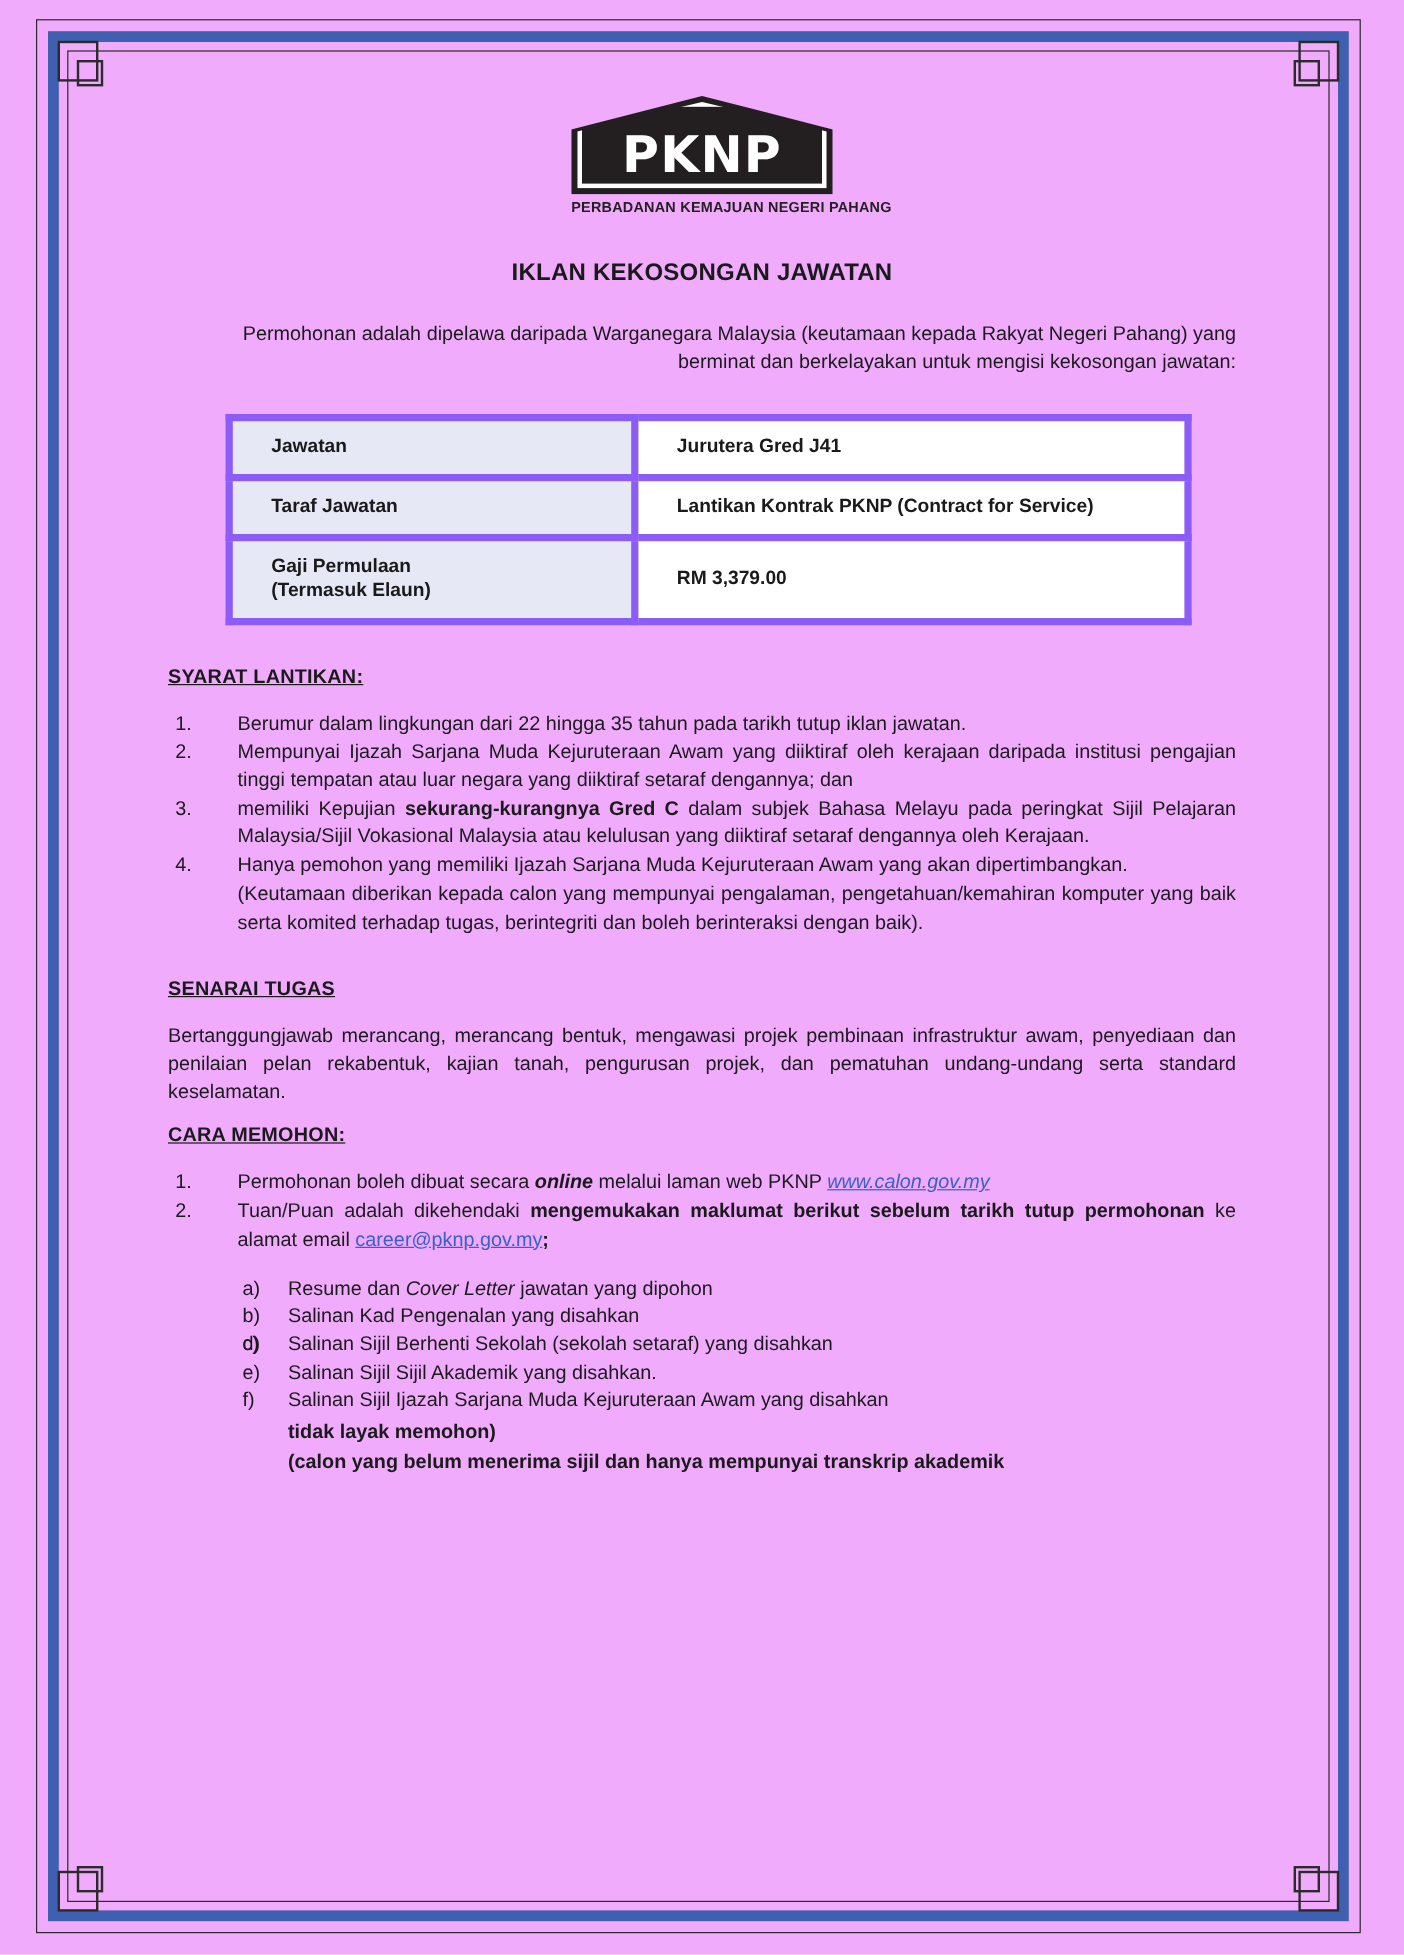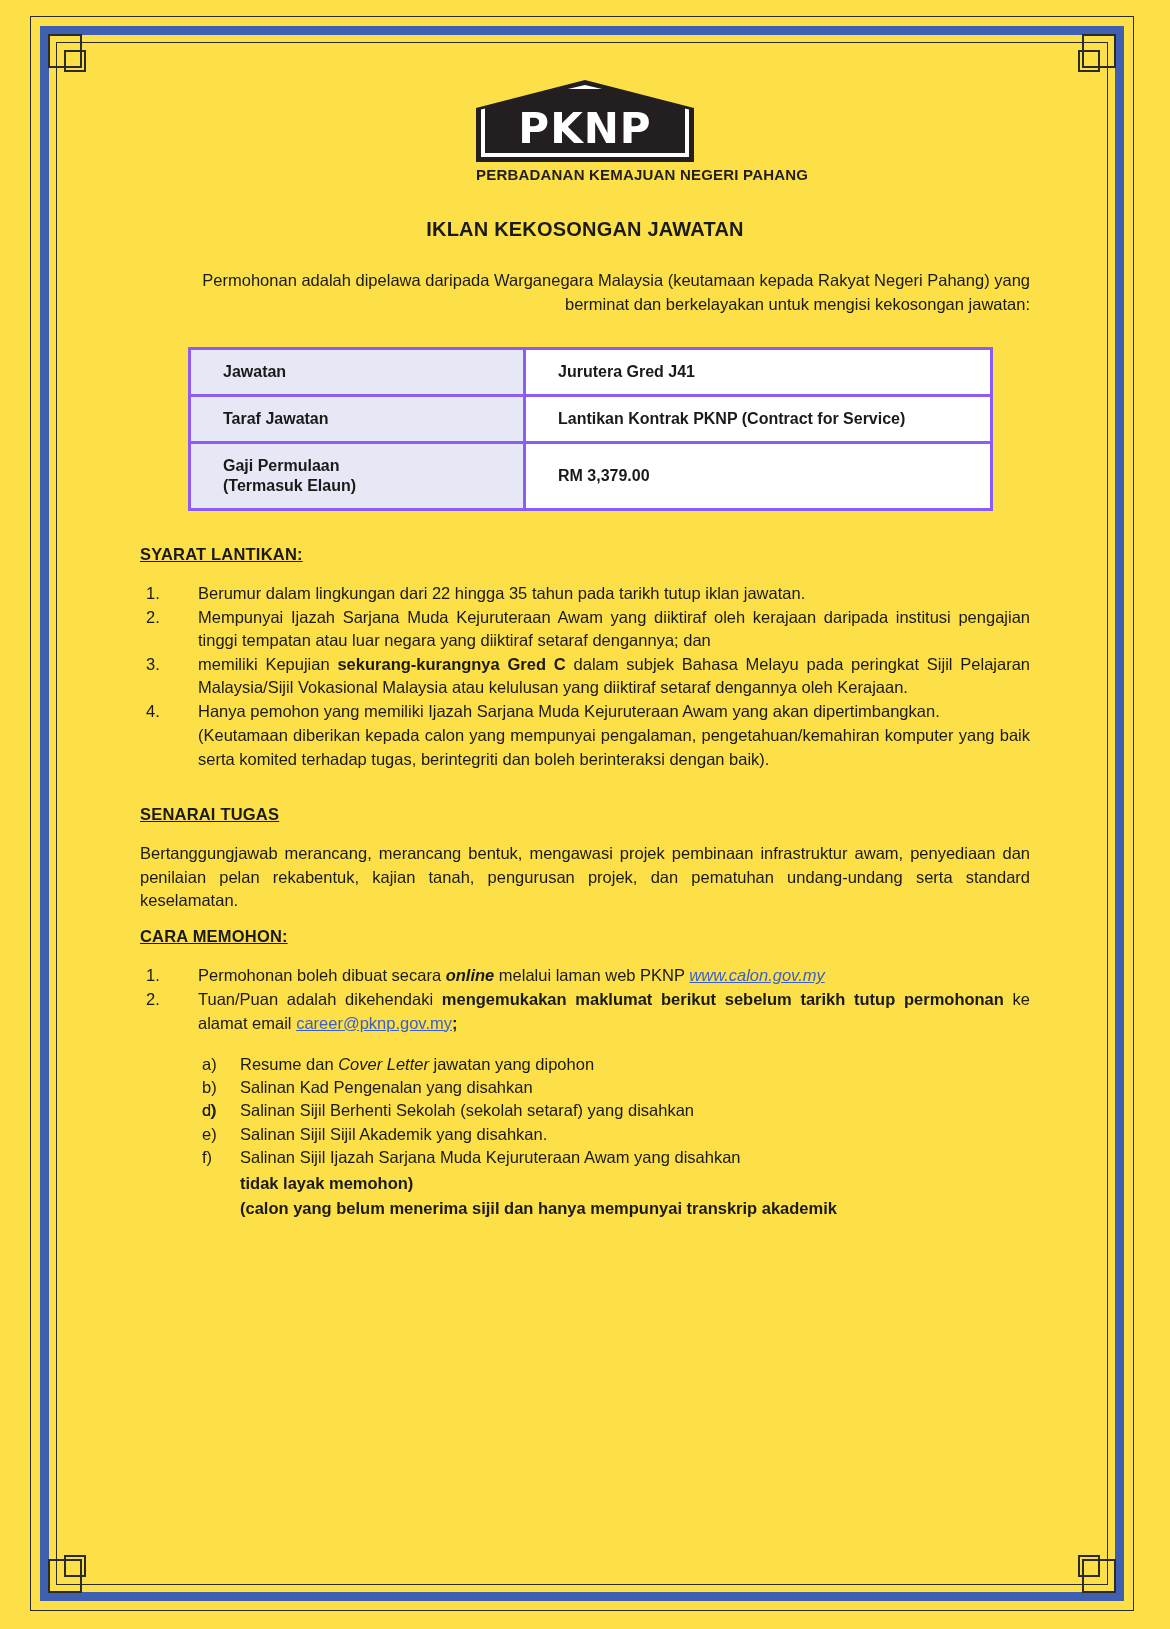--- a/index.html
+++ b/index.html
@@ -13,21 +13,21 @@
     font-family: "Liberation Sans", sans-serif;
     color: #1a1a1a;
     position: relative;
     overflow: hidden;
   }
 
   
   #page {
     position: absolute;
     inset: 0;
-    background: #fde047;
+    background: #f0abfc;
   }
   .border-outer {
     position: absolute;
     left: 30px;
     top: 16px;
     right: 36px;
     bottom: 18px;
     border: 1px solid #2a2a2a;
     box-sizing: border-box;
   }
@@ -114,21 +114,21 @@
     font-weight: bold;
     font-size: 42px;
     letter-spacing: 1px;
     line-height: 1;
     padding-top: 16px;
   }
   .logo-sub {
     margin-top: 4px;
     font-family: "Liberation Sans", sans-serif;
     font-weight: bold;
-    font-size: 15px;
+    font-size: 12px;
     letter-spacing: 0.2px;
     color: #231f20;
     text-align: center;
     white-space: nowrap;
   }
 
   h1.doc-title {
     text-align: center;
     font-size: 20px;
     font-weight: bold;
@@ -144,21 +144,21 @@
   }
 
   
   table.info {
     border-collapse: collapse;
     width: 805px;
     margin: 0 0 0 48px;
     table-layout: fixed;
   }
   table.info td {
-    border: 3px solid #8b5cf6;
+    border: 6px solid #8b5cf6;
     padding: 12px 32px;
     font-size: 16px;
     font-weight: bold;
     vertical-align: middle;
     line-height: 1.25;
   }
   table.info td.label {
     width: 268px;
     background: #e6e9f5;
   }

